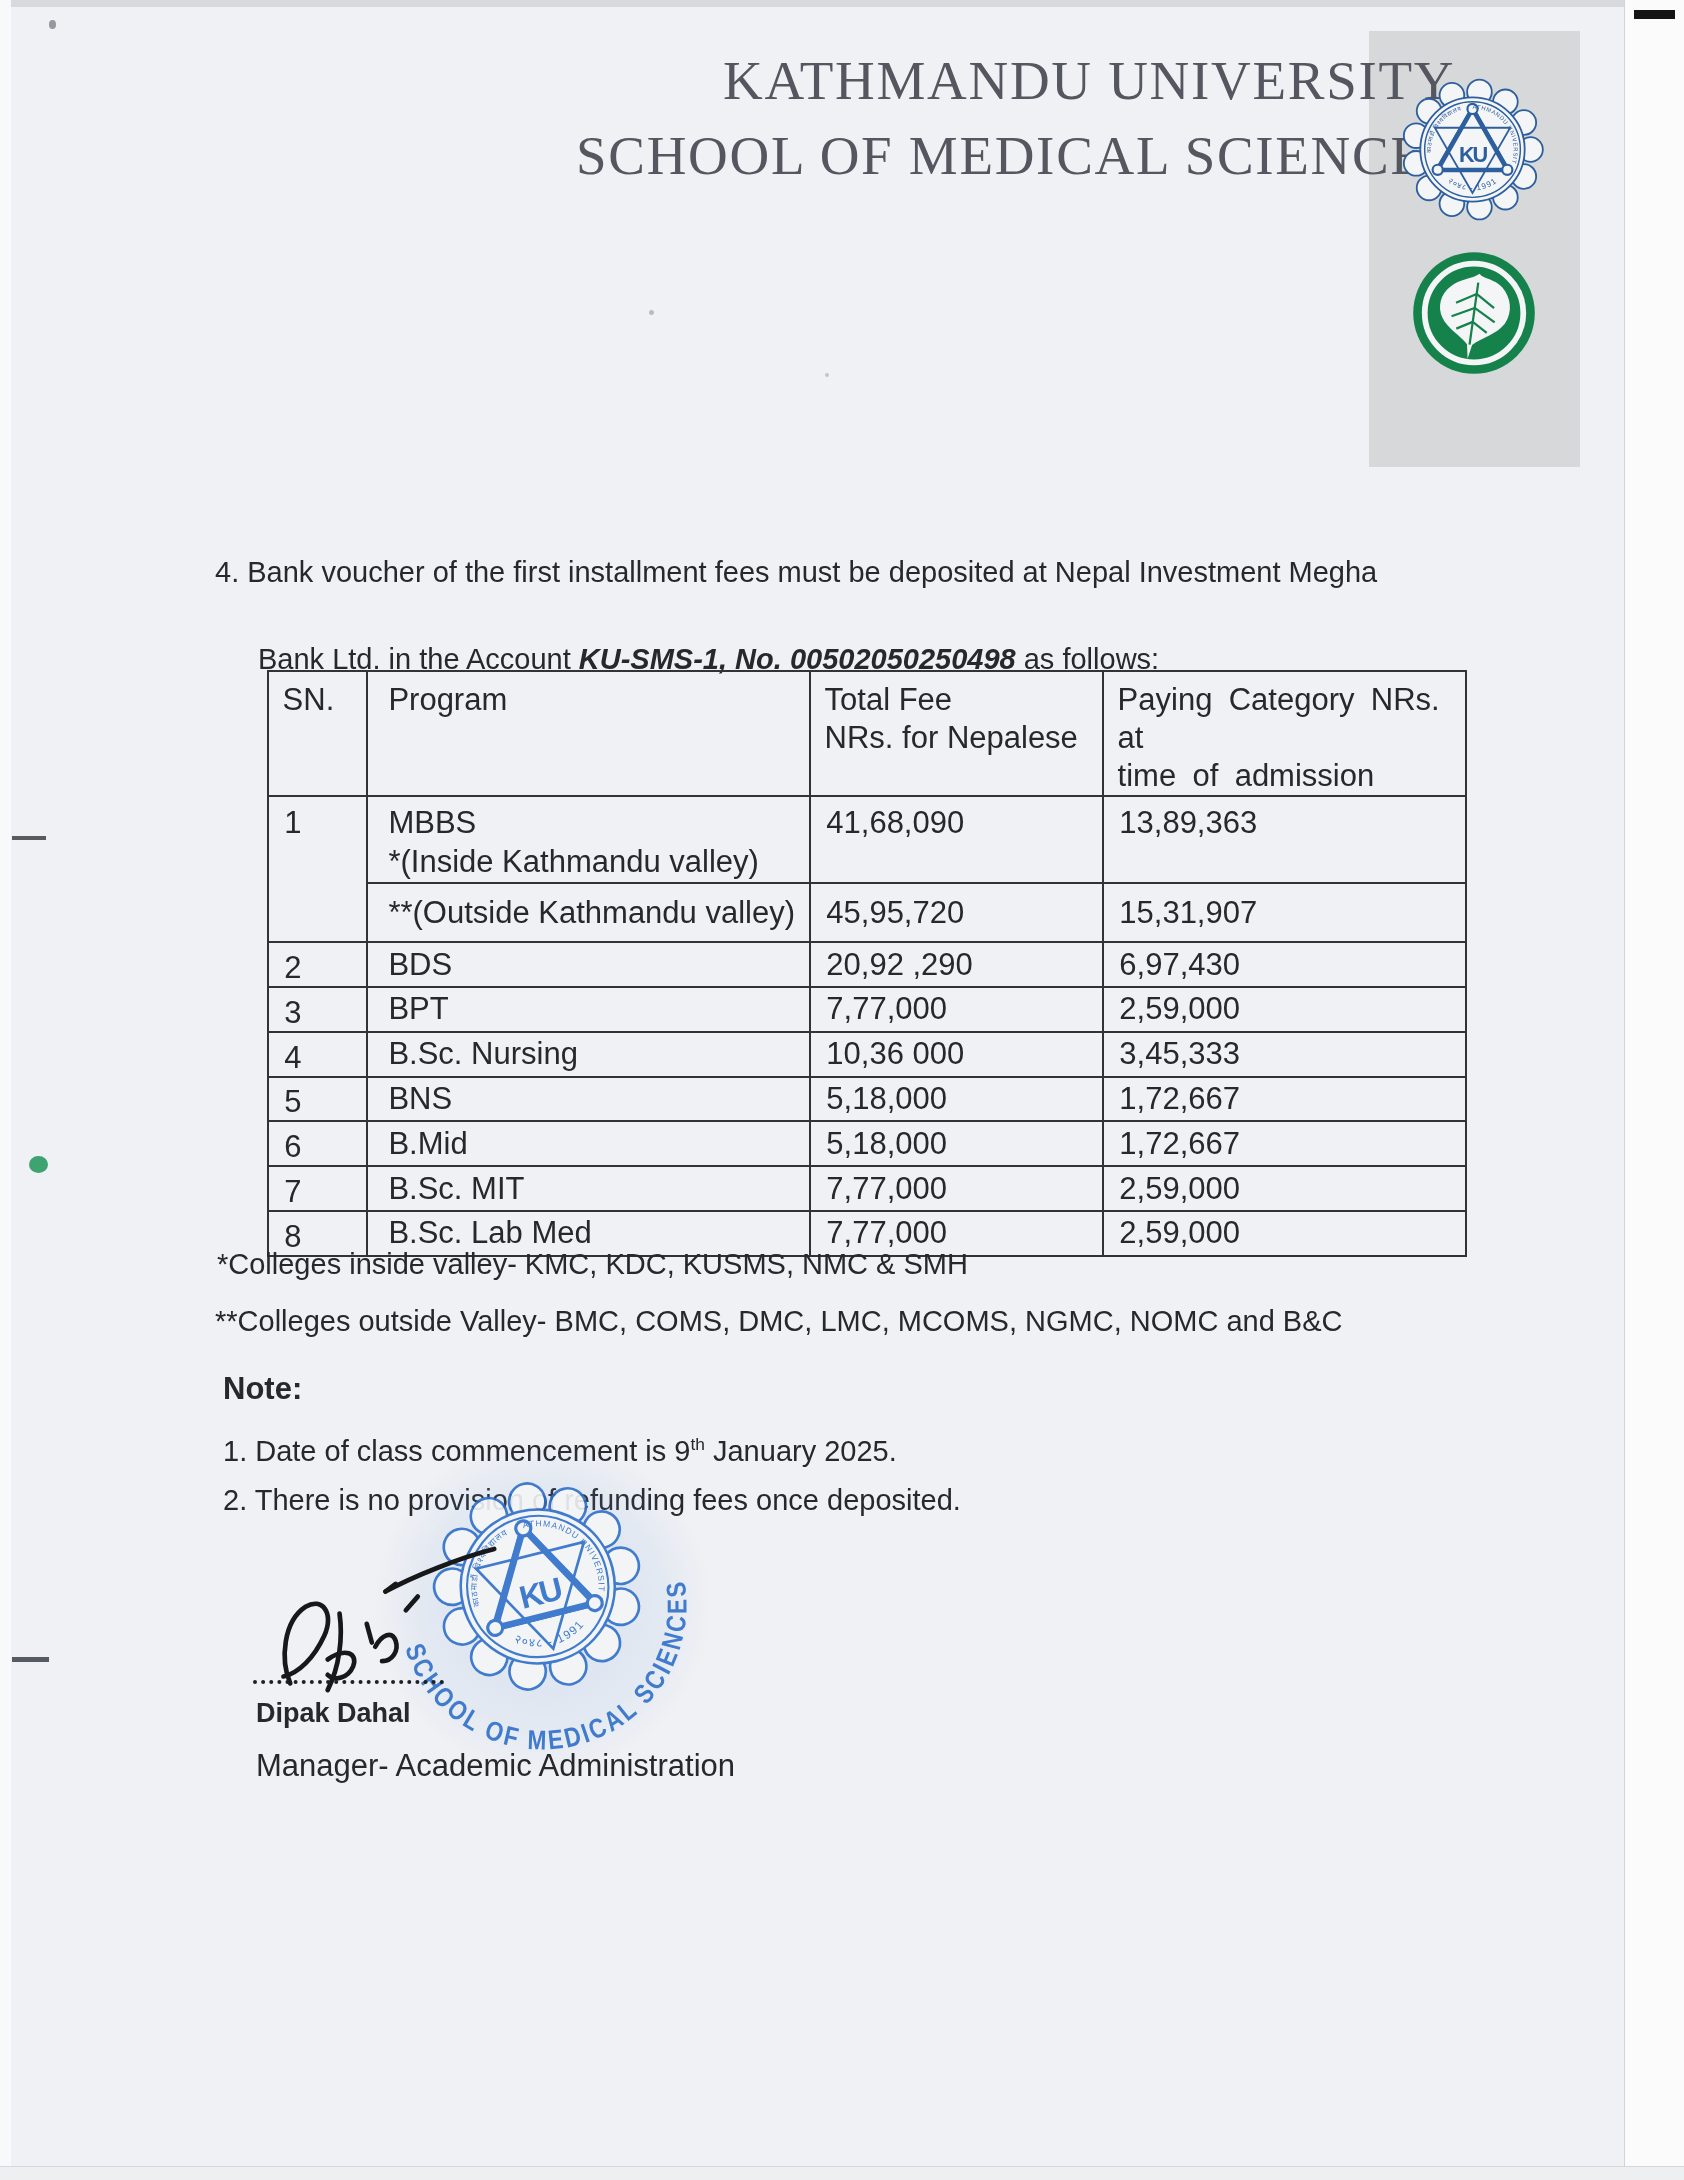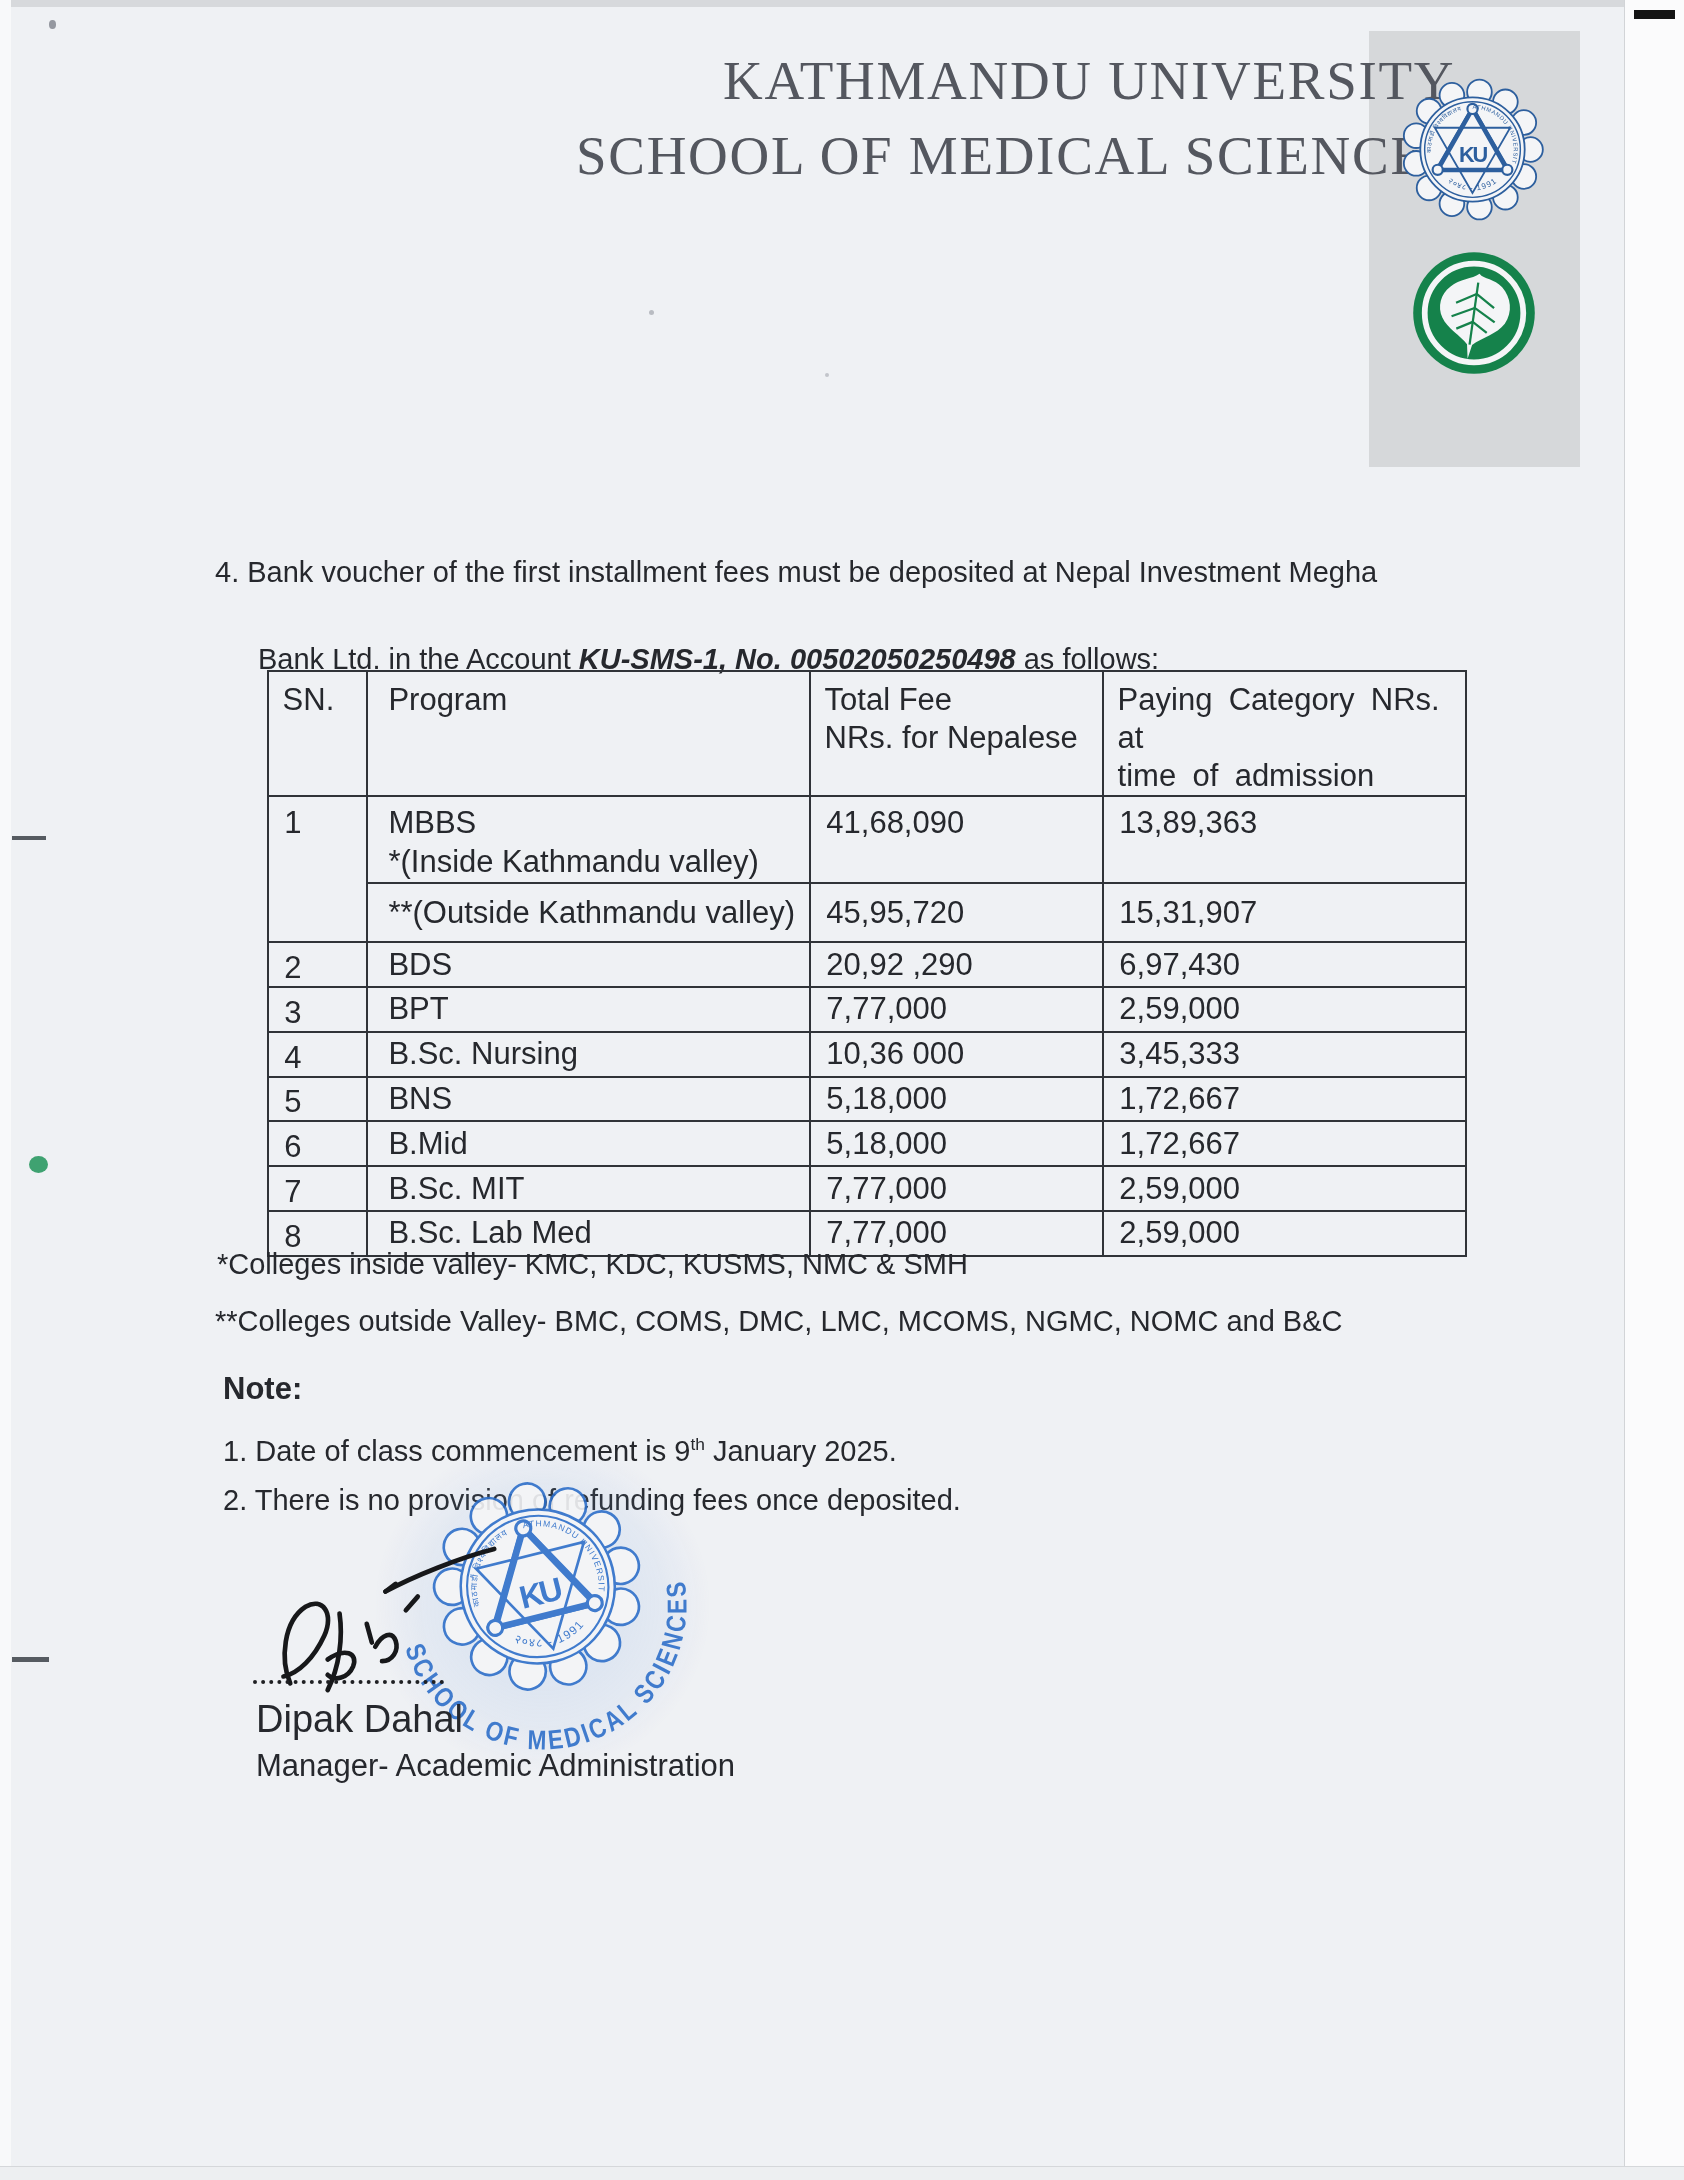--- a/index.html
+++ b/index.html
@@ -33,21 +33,21 @@
   td.num{padding-left:15.3px;vertical-align:middle;}
   tr.r1a td{vertical-align:top;padding-top:6.8px;line-height:39px;}
   
   .bold{font-weight:bold;}
   sup{font-size:0.6em;}
   
   #stamp-wrap{left:368px;top:1431px;width:349px;height:349px;transform:rotate(-14deg);color:#2e6fc9;opacity:.9;}
   #seal-top{left:1400px;top:77px;width:145px;height:145px;color:#2d5f9e;}
   #leaf-logo{left:1410px;top:249px;width:128px;height:128px;}
   #dotted-line{left:253px;top:1675px;width:191px;height:5.1px;border-bottom:4.3px dotted #1f2023;}
-  #sig-name{left:256px;top:1698px;font-size:38px;font-weight:normal;}
+  #sig-name{left:256px;top:1698px;font-size:27px;font-weight:bold;}
   #sig-title{left:256px;top:1748px;font-size:31px;}
   svg text{font-family:"Liberation Sans",sans-serif;}
 </style>
 </head>
 <body>
 
 <svg width="0" height="0" style="position:absolute" aria-hidden="true">
   <defs>
     <symbol id="ku-seal" viewBox="0 0 200 200">
       <g stroke="currentColor" fill="#f4f5f7">

